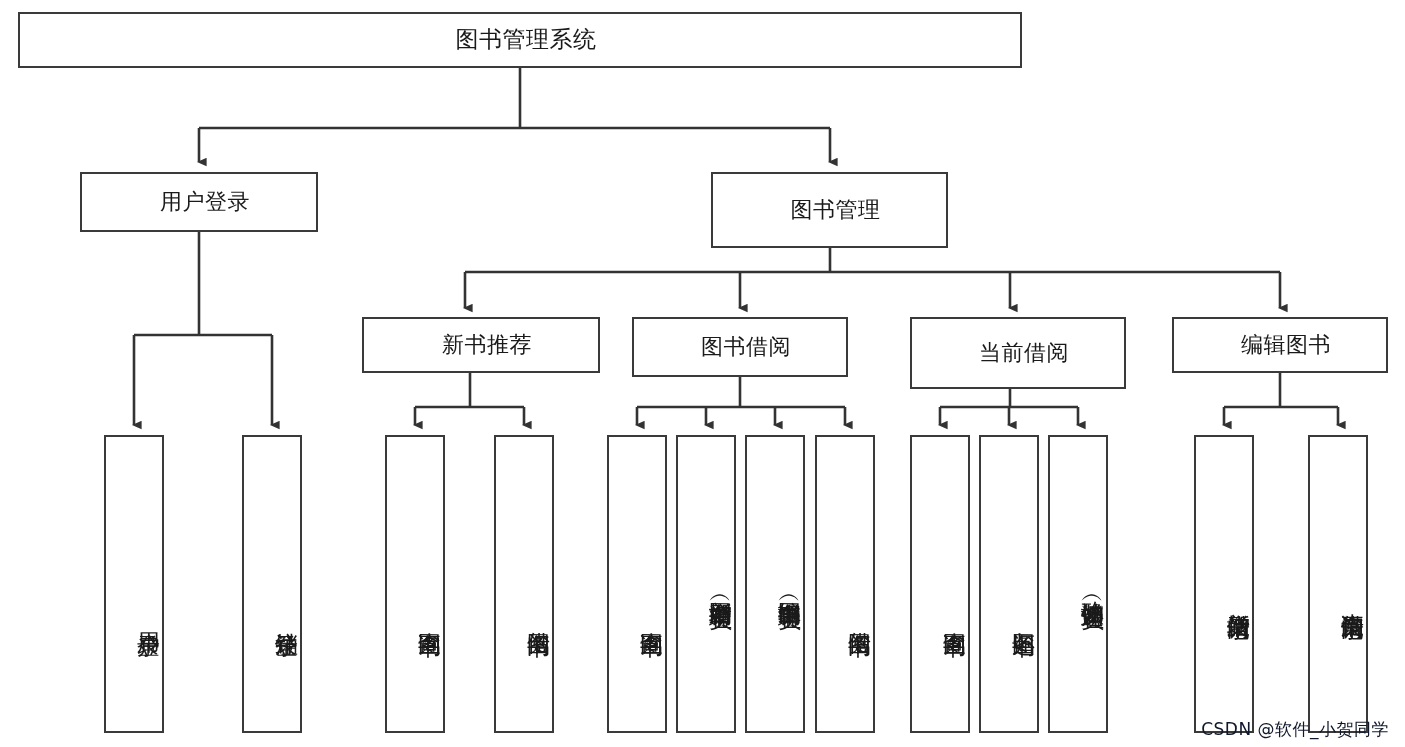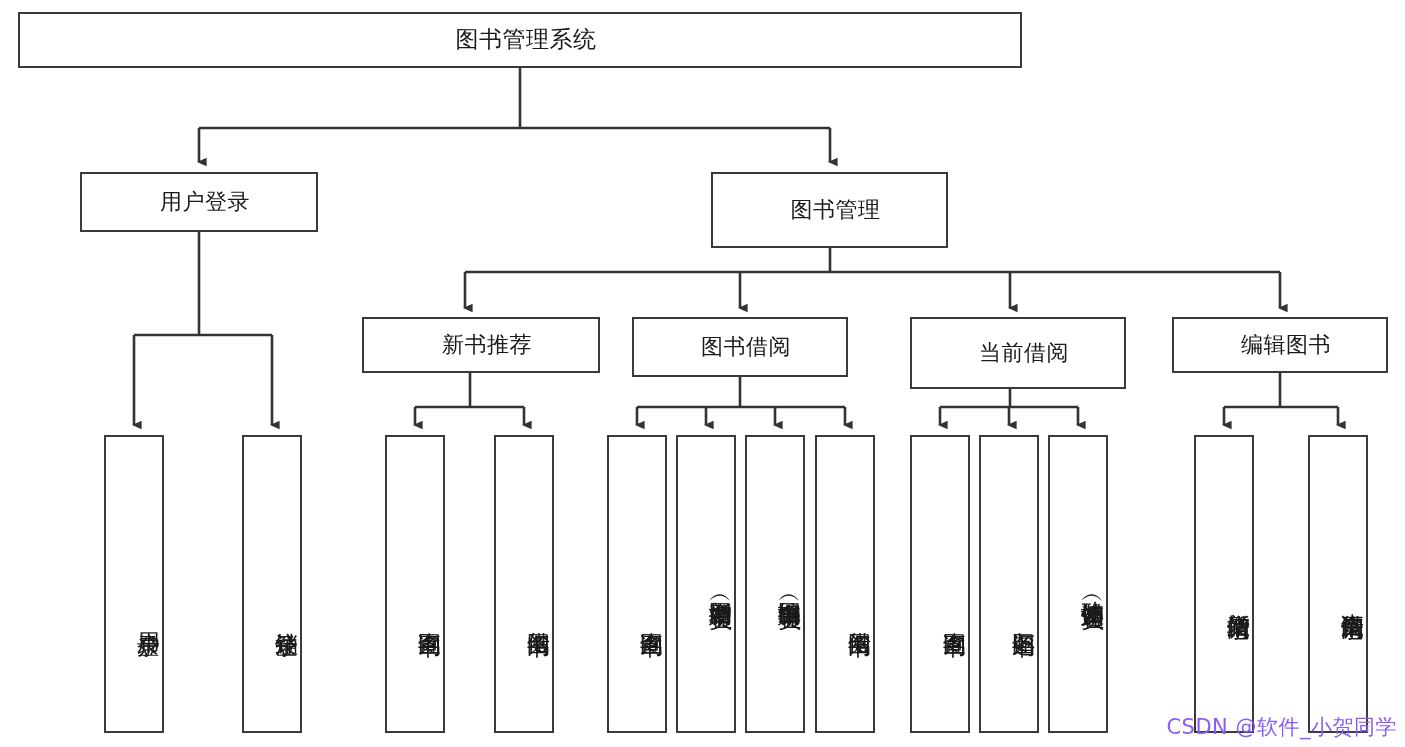--- a/index.html
+++ b/index.html
@@ -62,24 +62,24 @@
     display: block;
   }
   .node-v.pad-mid > span {
     padding-top: 58px;
   }
   .node-v.pad-small > span {
     padding-top: 22px;
   }
   .watermark {
     position: absolute;
-    right: 8px;
+    right: 16px;
     bottom: 6px;
-    font-size: 21px;
-    color: #8b5cf6;
+    font-size: 17px;
+    color: #0f172a;
     white-space: nowrap;
     letter-spacing: 0.5px;
   }
 </style>
 </head>
 <body>
 
 <div id="canvas">
 
   <svg class="edges" viewBox="0 0 1405 747">

